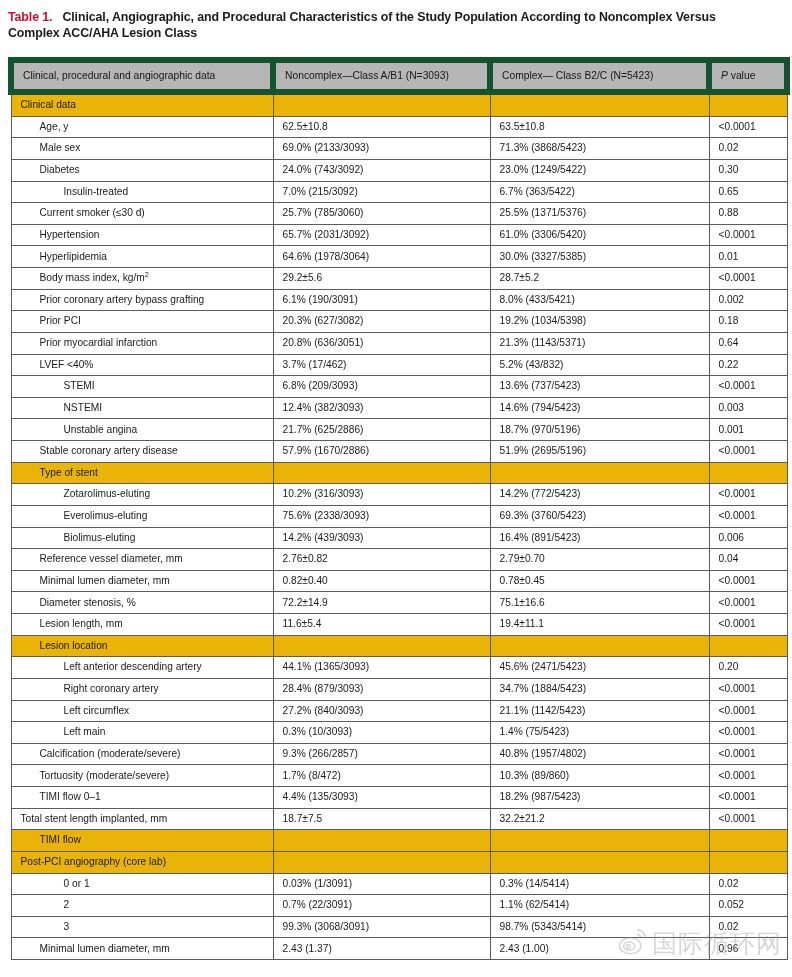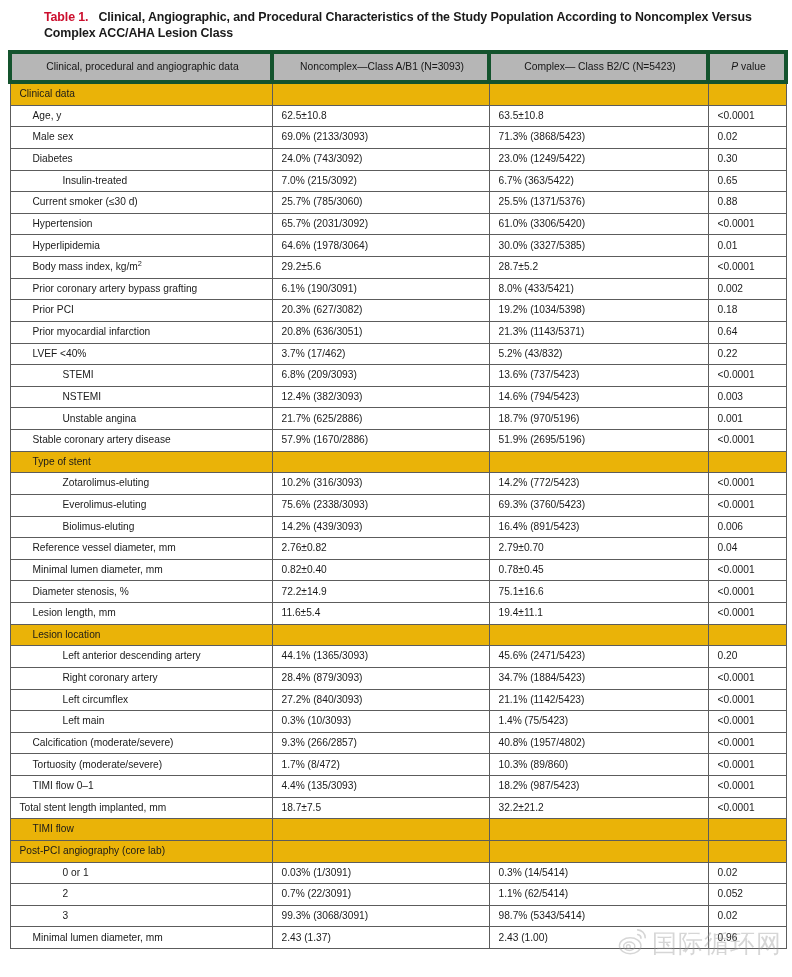--- a/index.html
+++ b/index.html
@@ -20,23 +20,22 @@
   #page {
     position: relative;
     width: 792px;
     height: 977px;
     box-sizing: border-box;
     padding: 0 8px;
   }
 
   
   .title-block {
-    padding: 9px 0 8px 0;
+    padding: 9px 0 15px 0;
     line-height: 1.32;
-    margin-left: 36px;
   }
   .title-line {
     font-size: 12.4px;
     font-weight: bold;
     letter-spacing: -0.1px;
   }
   .title-label {
     color: #cc0f2e;
     font-weight: bold;
     margin-right: 10px;
@@ -50,23 +49,23 @@
     font-size: 10.2px;
   }
 
   table.t1 col.c1 { width: 262px; }
   table.t1 col.c2 { width: 217px; }
   table.t1 col.c3 { width: 219px; }
   table.t1 col.c4 { width: 78px; }
 
   thead th {
     background: #b6b6b6;
-    border: 4px solid #14532d;
+    border: 6px solid #14532d;
     font-weight: normal;
-    text-align: center;
+    text-align: left;
     padding: 7px 6px 7px 9px;
     font-size: 10.3px;
     line-height: 1.2;
     vertical-align: middle;
     color: #161616;
   }
   thead th .pval-i {
     font-style: italic;
   }
 
@@ -80,21 +79,21 @@
     white-space: nowrap;
     overflow: hidden;
   }
 
   tr.section td {
     background: #eab308;
   }
 
   
   td.lvl0 { padding-left: 9px; }
-  td.lvl1 { padding-left: 22px; }
+  td.lvl1 { padding-left: 28px; }
   td.lvl2 { padding-left: 52px; }
 
   sup { font-size: 0.72em; vertical-align: super; line-height: 0; }
 
   
   .watermark {
     position: absolute;
     right: 10px;
     bottom: 6px;
     height: 44px;

